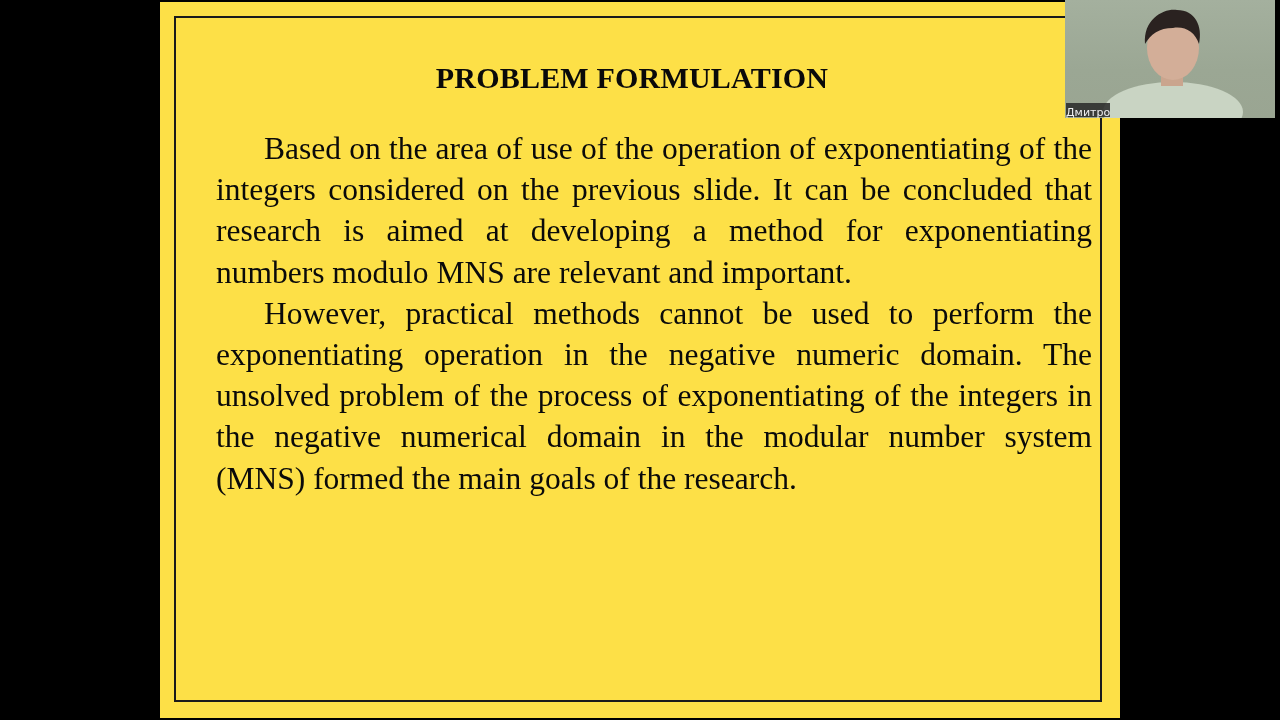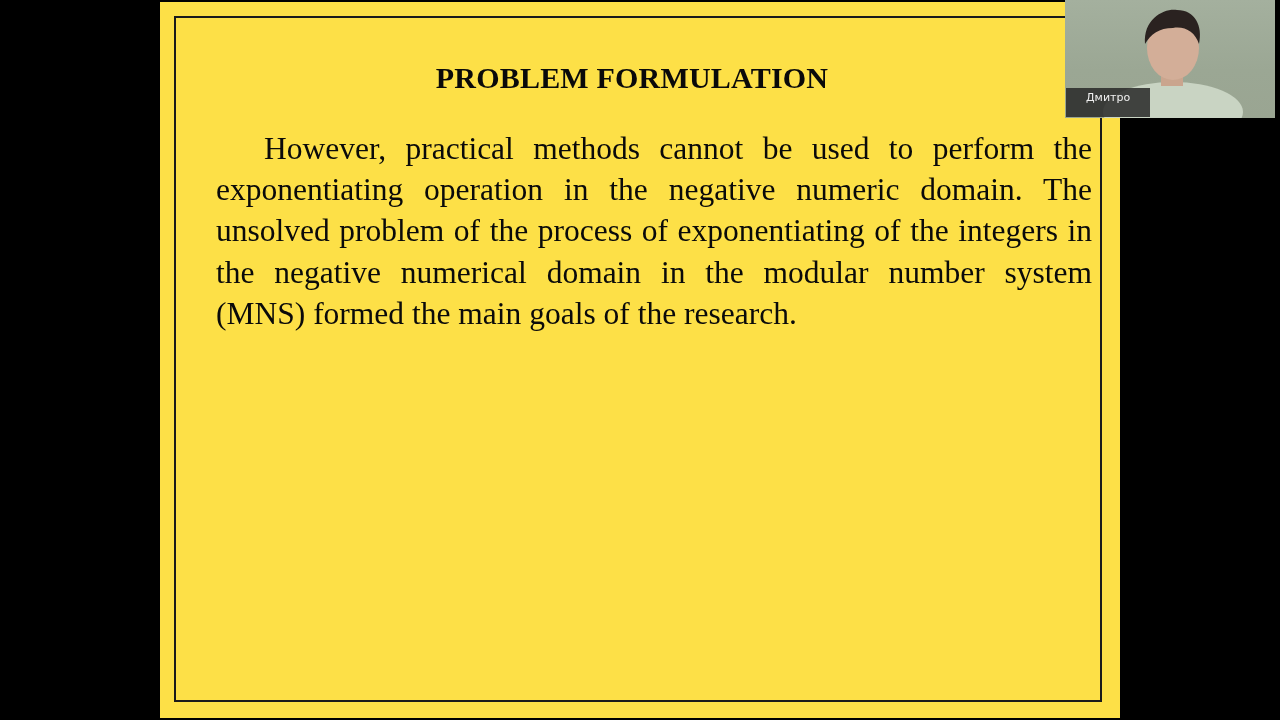--- a/index.html
+++ b/index.html
@@ -31,33 +31,34 @@
     text-align: justify;
   }
   .para { text-indent: 48px; margin: 0; }
   .webcam {
     position: absolute; left: 1065px; top: 0; width: 210px; height: 118px;
     background: linear-gradient(180deg, #a4b09e 0%, #9ba794 60%, #9aa592 100%);
     overflow: hidden;
   }
   .webcam-figure { position: absolute; left: 30px; top: 4px; width: 160px; height: 114px; }
   .name-label {
-    position: absolute; left: 1px; bottom: 1px; height: 29px; padding: 0 20px;
+    position: absolute; left: 1px; bottom: 1px; height: 14px; padding: 0 0;
     background: rgba(40,40,40,0.85); color: #f0f0f0;
     font-family: "DejaVu Sans", sans-serif; font-size: 11px; line-height: 19px; margin-top: 34px;
   }
 </style>
 </head>
 <body>
 
 <div class="slide">
   <div class="slide-frame">
     <div class="corner-box"></div>
     <h1 class="slide-title">PROBLEM FORMULATION</h1>
     <div class="body-text">
+      <p class="para">Based on the area of use of the operation of exponentiating of the integers considered on the previous slide. It can be concluded that research is aimed at developing a method for exponentiating numbers modulo MNS are relevant and important.</p>
       <p class="para">However, practical methods cannot be used to perform the exponentiating operation in the negative numeric domain. The unsolved problem of the process of exponentiating of the integers in the negative numerical domain in the modular number system (MNS) formed the main goals of the research.</p>
     </div>
   </div>
 </div>
 
 <div class="webcam">
   <svg class="webcam-figure" viewBox="0 0 160 114">
     <ellipse cx="78" cy="108" rx="70" ry="30" fill="#c9d4c3"></ellipse>
     <rect x="66" y="62" width="22" height="20" fill="#caa58e"></rect>
     <ellipse cx="78" cy="44" rx="26" ry="32" fill="#d3ae98"></ellipse>

